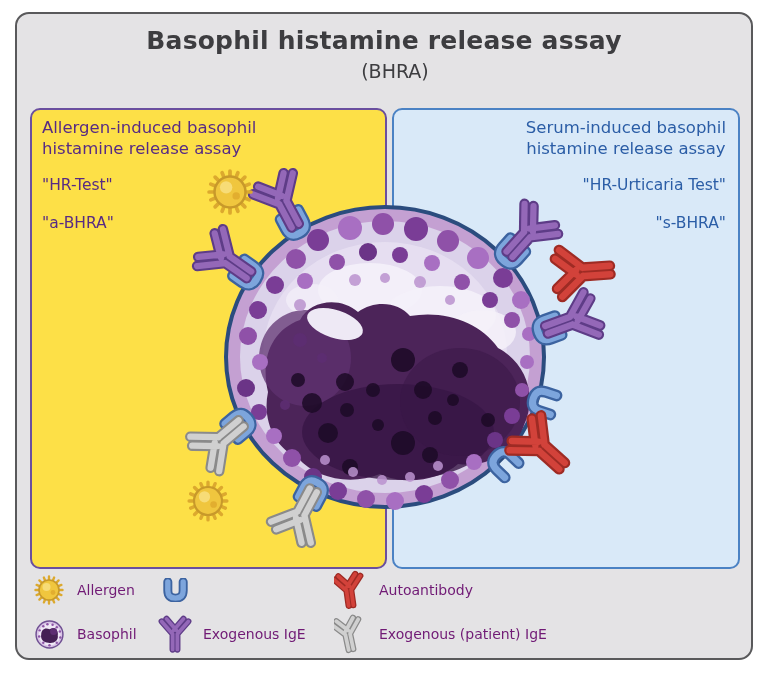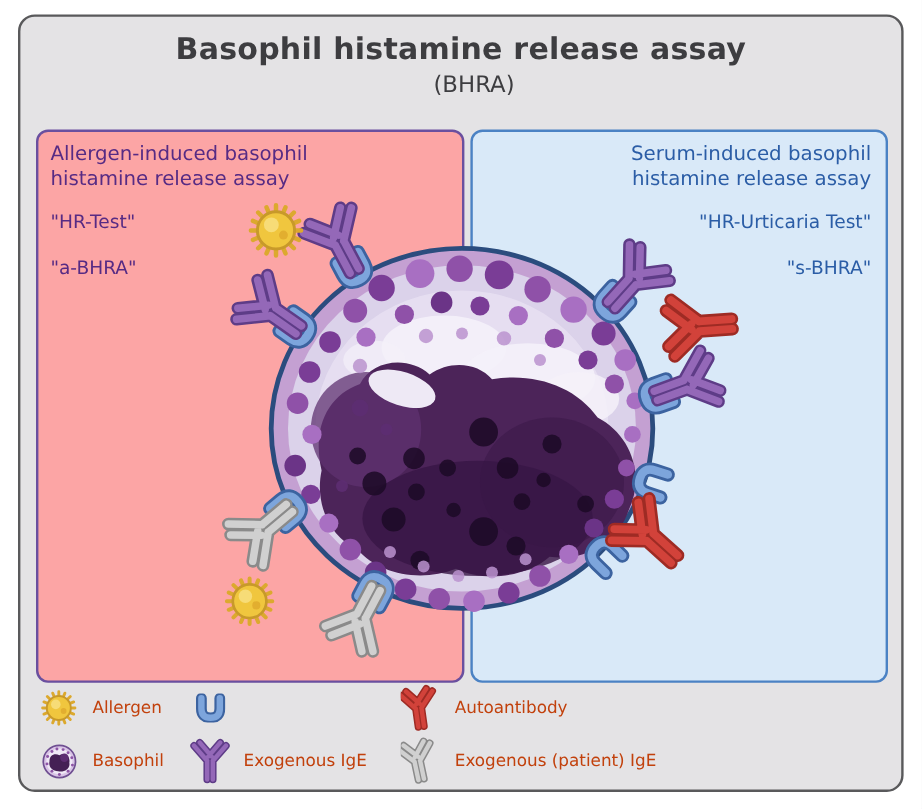--- a/index.html
+++ b/index.html
@@ -5,44 +5,44 @@
   html,body{margin:0;padding:0;background:#ffffff;}
   .stage{position:relative;width:768px;height:674px;background:#ffffff;
          font-family:"DejaVu Sans","Liberation Sans",sans-serif;overflow:hidden;}
   .frame{position:absolute;left:15px;top:12px;width:734px;height:644px;
          background:#e4e3e5;border:2px solid #59595b;border-radius:14px;}
   .title{position:absolute;left:15px;top:26px;width:738px;text-align:center;
          font-size:25px;font-weight:bold;color:#3d3d40;letter-spacing:.2px;}
   .subtitle{position:absolute;left:26px;top:60px;width:738px;text-align:center;
          font-size:19px;color:#3d3d40;}
   .panel{position:absolute;top:108px;height:461px;border-radius:10px;box-sizing:border-box;}
-  .panel-left{left:30px;width:357px;background:#fca5a5;border:2px solid #6a4f9f;}
+  .panel-left{left:30px;width:357px;background:#fde047;border:2px solid #6a4f9f;}
   .panel-right{left:392px;width:348px;background:#d9e9f8;border:2px solid #4b82c4;}
   .ph{position:absolute;font-size:16.5px;line-height:1.27;}
   .panel-left .ph{left:10px;top:8px;color:#572b84;}
-  .panel-right .ph{right:12px;top:8px;color:#2b5da6;text-align:right;}
+  .panel-right .ph{right:12px;top:8px;color:#2b5da6;text-align:center;}
   .ptest{position:absolute;font-size:15.5px;}
   .panel-left .ptest{left:10px;color:#572b84;}
   .panel-right .ptest{right:12px;color:#2b5da6;text-align:right;}
   .t1{top:66px;} .t2{top:104px;}
   .ann{position:absolute;font-style:italic;font-size:13.5px;color:#636363;
        text-align:center;line-height:1.3;z-index:5;}
   .ann-direct{left:299px;top:156px;width:90px;}
   .ann-passive{left:258px;top:497px;width:130px;}
   .cellsvg{position:absolute;left:0;top:0;z-index:3;pointer-events:none;}
   
   .ab-o{stroke-width:8.4px;} .ab-i{stroke-width:5px;}
   .rc-o{stroke-width:9.4px;color:#3c63a0;} .rc-i{stroke-width:5.6px;color:#7da5dc;}
   .c-purple-o{color:#5e3c87;} .c-purple{color:#9468b8;}
   .c-red-o{color:#9e2b24;} .c-red{color:#d2423a;}
   .c-gray-o{color:#8a8a8a;} .c-gray{color:#d0d0d0;}
   
   .lg-item{position:absolute;display:flex;align-items:center;height:36px;z-index:6;}
   .lg-icon{width:38px;display:flex;justify-content:center;align-items:center;}
-  .lg-label{margin-left:9px;font-size:14px;color:#c2410c;white-space:nowrap;}
+  .lg-label{margin-left:9px;font-size:14px;color:#701a75;white-space:nowrap;}
   .r1{top:572px;} .r2{top:616px;}
   .col1{left:30px;} .col2{left:156px;} .col3{left:332px;}
 </style>
 </head>
 <body>
 
 <div class="stage">
   <div class="frame"></div>
 
   <div class="title">Basophil histamine release assay</div>

